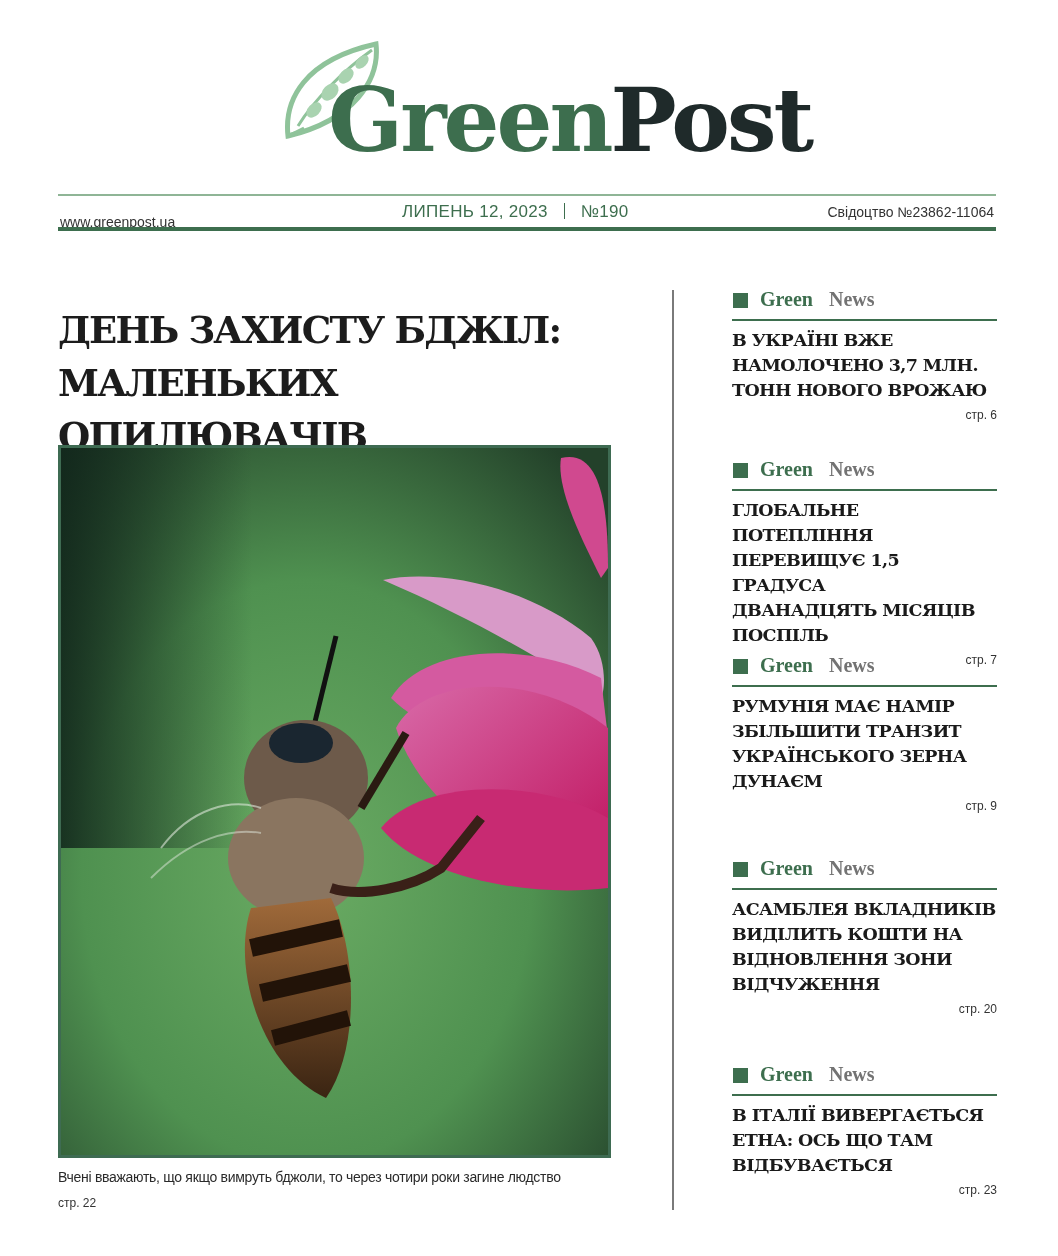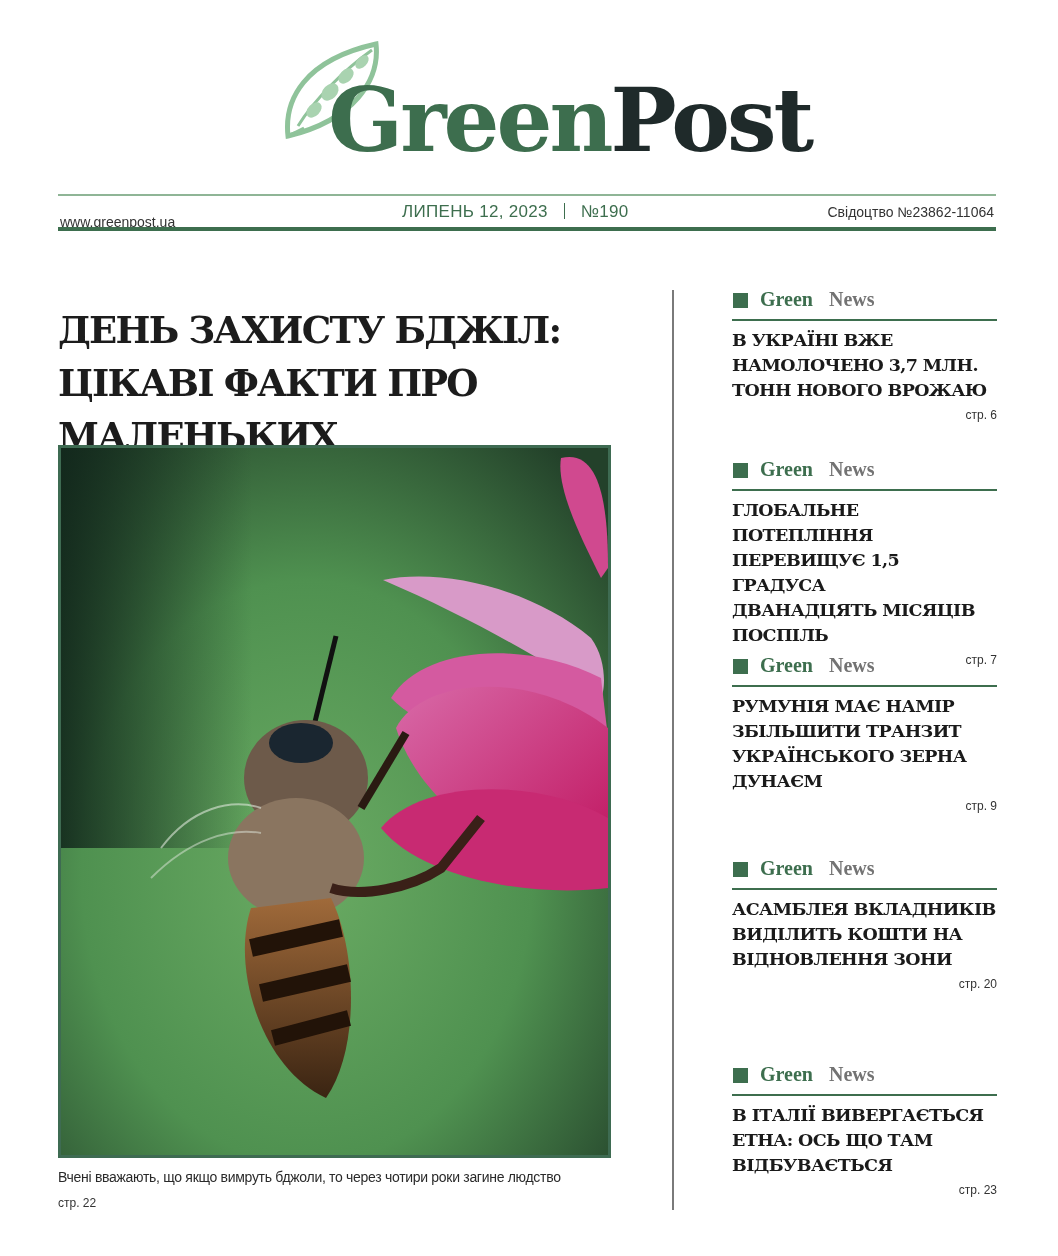--- a/index.html
+++ b/index.html
@@ -60,21 +60,20 @@
 <div class="rule-thin"></div>
 <div class="infobar">
   <span class="site">www.greenpost.ua</span>
   <span class="date"><span>ЛИПЕНЬ 12, 2023</span><span class="sep"></span><span>№190</span></span>
   <span class="cert">Свідоцтво №23862-11064</span>
 </div>
 <div class="rule-thick"></div>
 
 <div class="headline">
   <div>ДЕНЬ ЗАХИСТУ БДЖІЛ:</div>
-  <div>ЦІКАВІ ФАКТИ ПРО</div>
   <div>МАЛЕНЬКИХ ОПИЛЮВАЧІВ</div>
 </div>
 
 <div class="photo">
   <svg width="547" height="707" viewBox="0 0 547 707">
     <defs>
       <radialGradient id="bg" cx="45%" cy="60%" r="75%">
         <stop offset="0%" stop-color="#6aab63"></stop>
         <stop offset="55%" stop-color="#4f9150"></stop>
         <stop offset="100%" stop-color="#23412a"></stop>
@@ -168,20 +167,21 @@
 <div class="news" style="top:859px;">
   <div class="news-head">
     <span class="news-sq"></span>
     <span class="news-brand"><span class="g">Green</span><span class="n">News</span></span>
     <span class="news-rule"></span>
   </div>
   <div class="news-title">
     <div>АСАМБЛЕЯ ВКЛАДНИКІВ</div>
     <div>ВИДІЛИТЬ КОШТИ НА</div>
     <div>ВІДНОВЛЕННЯ ЗОНИ</div>
+    <div>ВІДЧУЖЕННЯ</div>
   </div>
   <span class="page-ref news-page">стр.  20</span>
 </div>
 
 <div class="news" style="top:1065px;">
   <div class="news-head">
     <span class="news-sq"></span>
     <span class="news-brand"><span class="g">Green</span><span class="n">News</span></span>
     <span class="news-rule"></span>
   </div>

